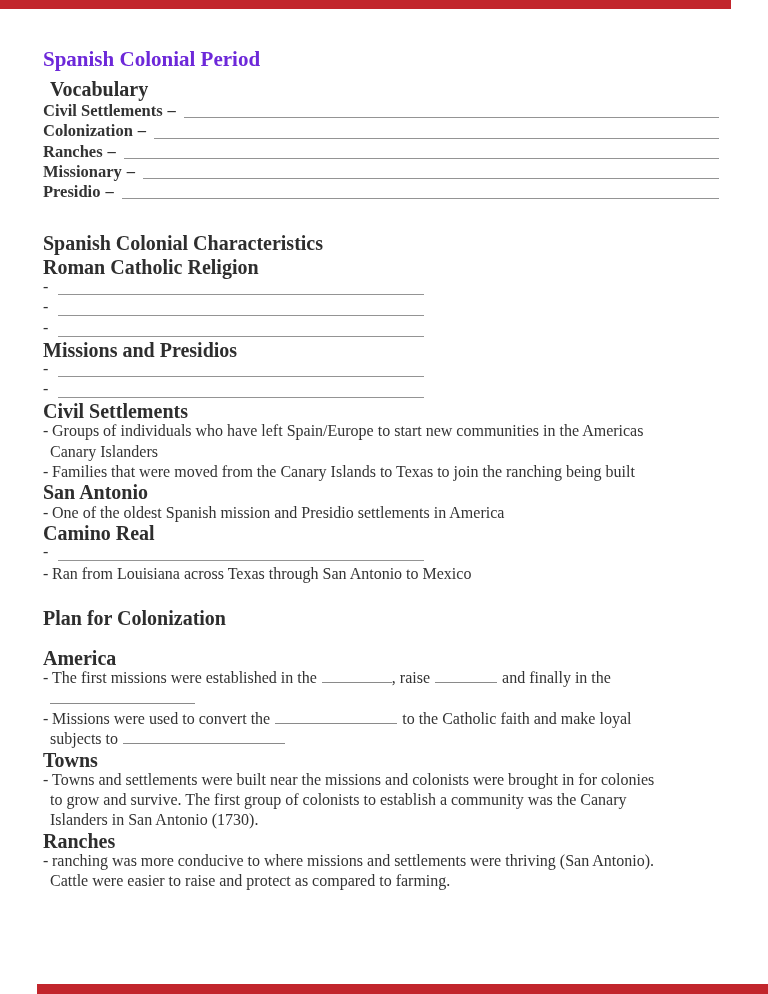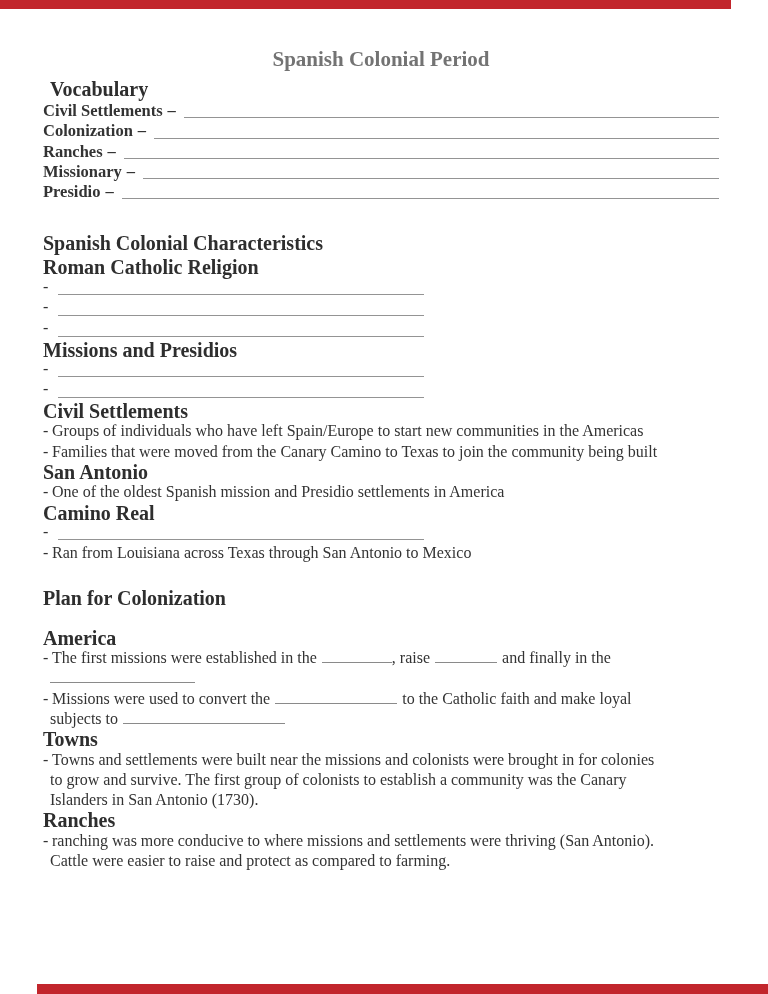--- a/index.html
+++ b/index.html
@@ -20,25 +20,25 @@
 
   .content {
     position: absolute;
     left: 43px;
     right: 49px;
     top: 0;
   }
 
   .title {
     margin-top: 46px;
-    text-align: center;
+    text-align: left;
     font-size: 21px;
     line-height: 26px;
     font-weight: bold;
-    color: #737373;
+    color: #6d28d9;
   }
 
   .h2 {
     font-size: 20px;
     line-height: 24px;
     font-weight: bold;
     color: #2e2e2e;
   }
   .h2.vocab { margin-top: 5px; margin-left: 7px; }
   .h2.chars { margin-top: 29px; margin-bottom: 2px; }
@@ -161,22 +161,25 @@
     </div>
     <div class="brow">
       <span class="marker">-</span>
       <span class="fill-line half"></span>
     </div>
 
     <div class="h3">Civil Settlements</div>
     <div class="tline">
       <span class="marker">-</span><span class="seg">Groups of individuals who have left Spain/Europe to start new communities in the Americas</span>
     </div>
-    <div class="tline">
-      <span class="marker">-</span><span class="seg">Families that were moved from the Canary Camino to Texas to join the community being built</span>
+    <div class="tline cont">
+      <span class="seg">Canary Islanders</span>
+    </div>
+    <div class="tline">
+      <span class="marker">-</span><span class="seg">Families that were moved from the Canary Islands to Texas to join the ranching being built</span>
     </div>
 
     <div class="h3">San Antonio</div>
     <div class="tline">
       <span class="marker">-</span><span class="seg">One of the oldest Spanish mission and Presidio settlements in America</span>
     </div>
 
     <div class="h3">Camino Real</div>
     <div class="brow">
       <span class="marker">-</span>

